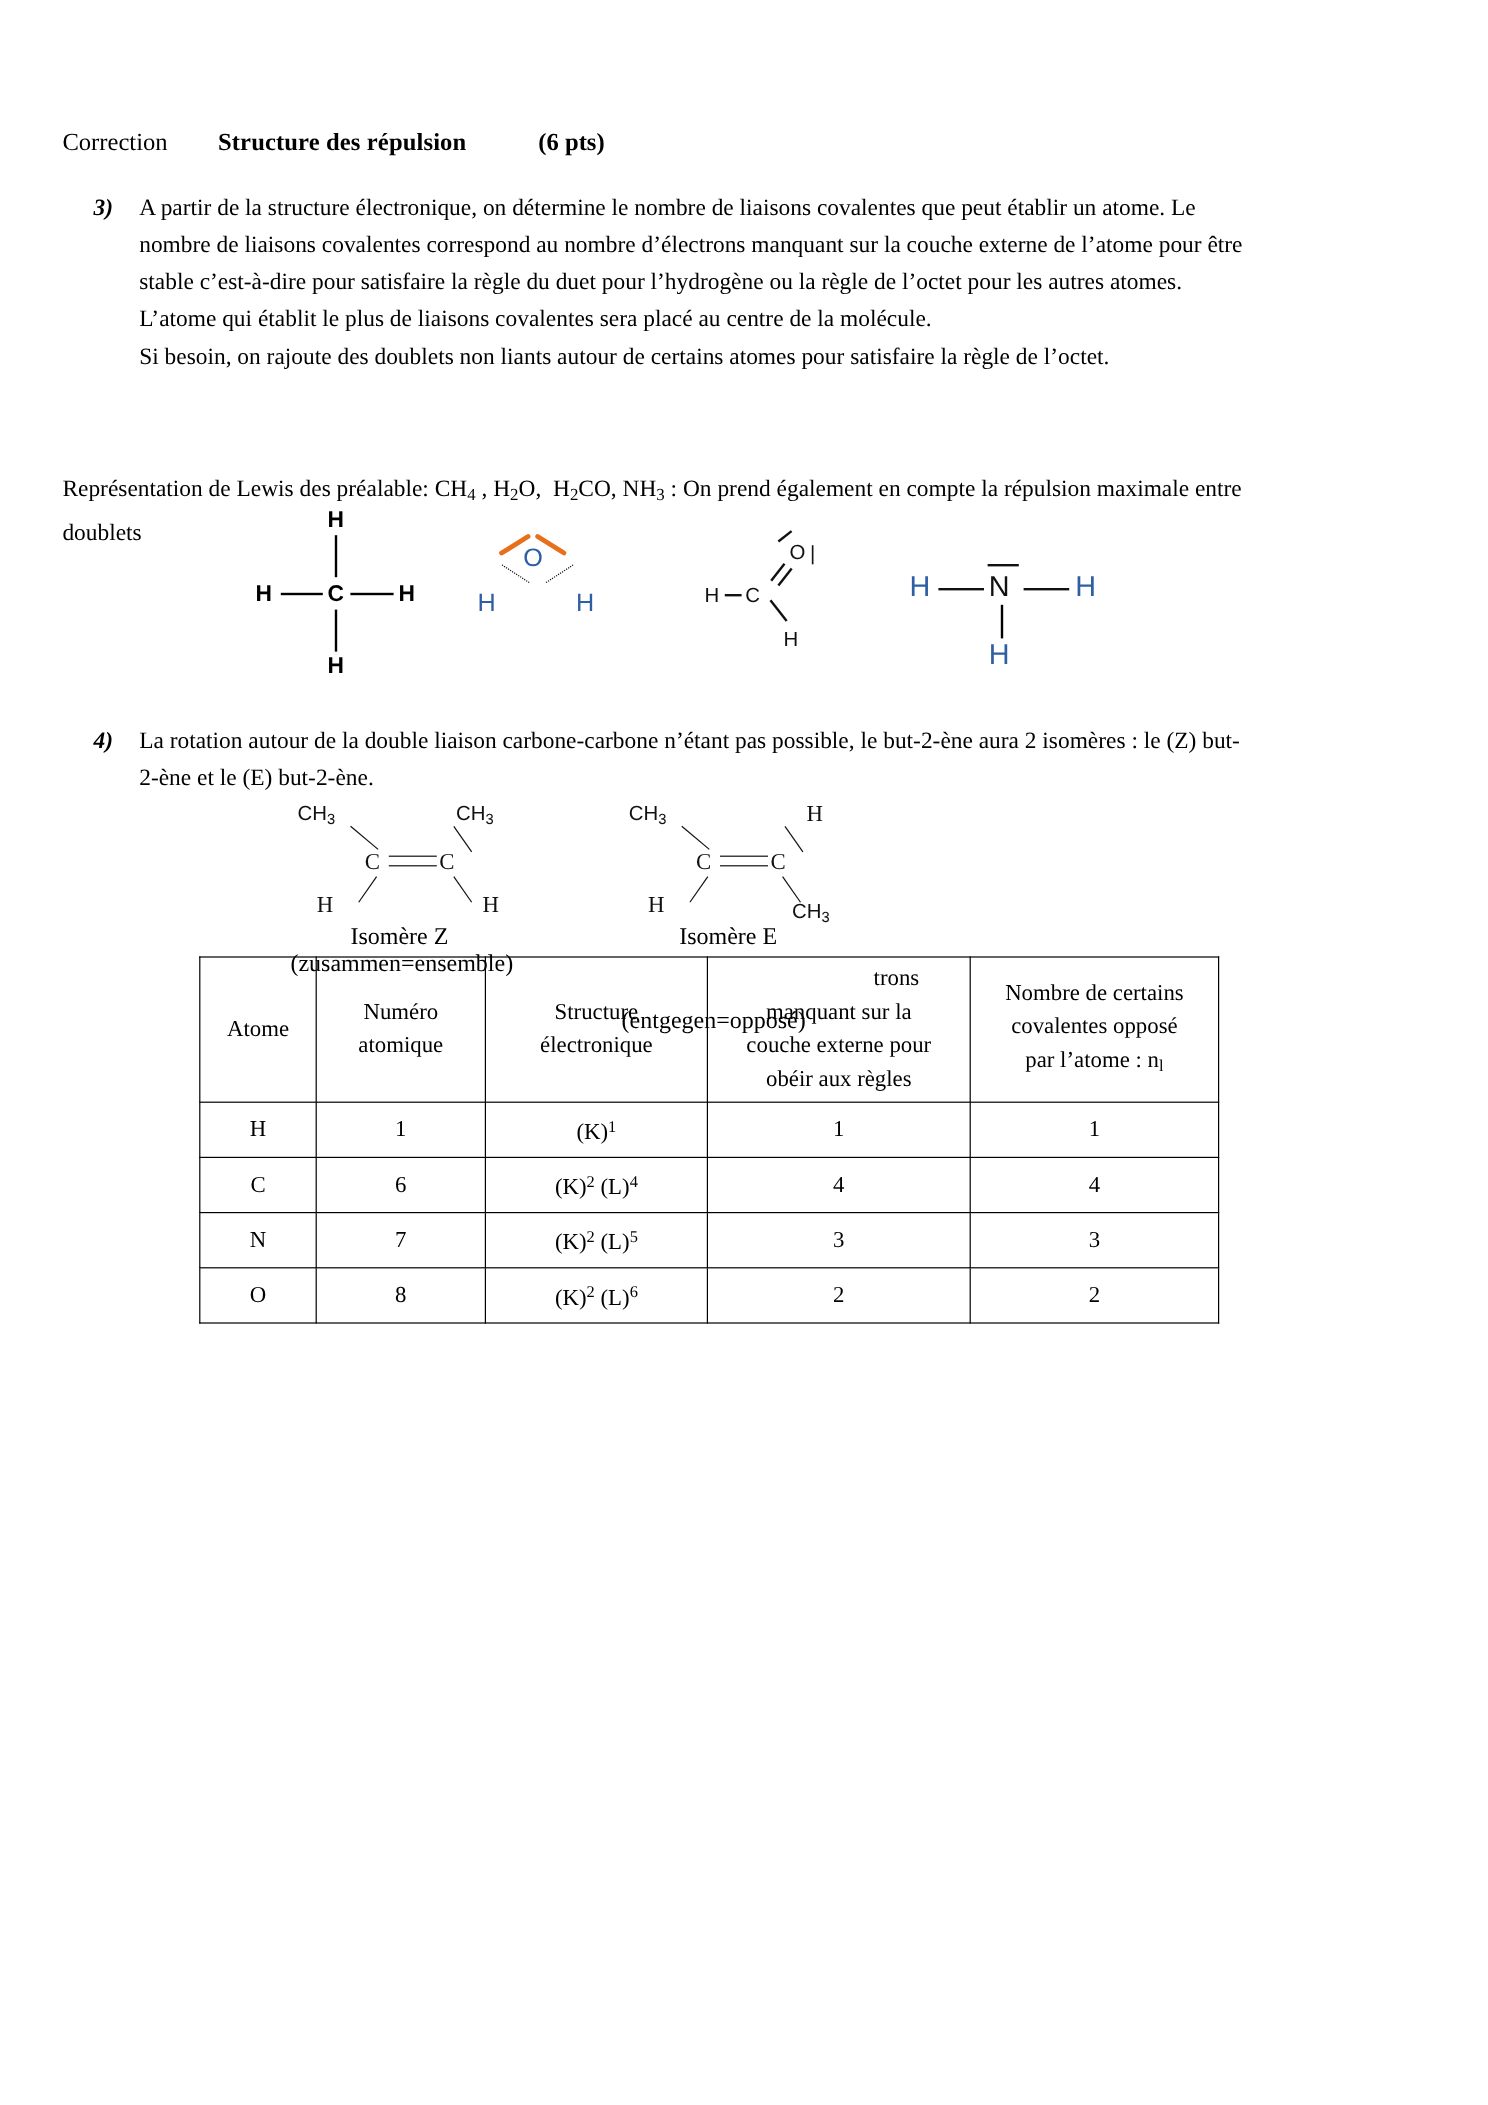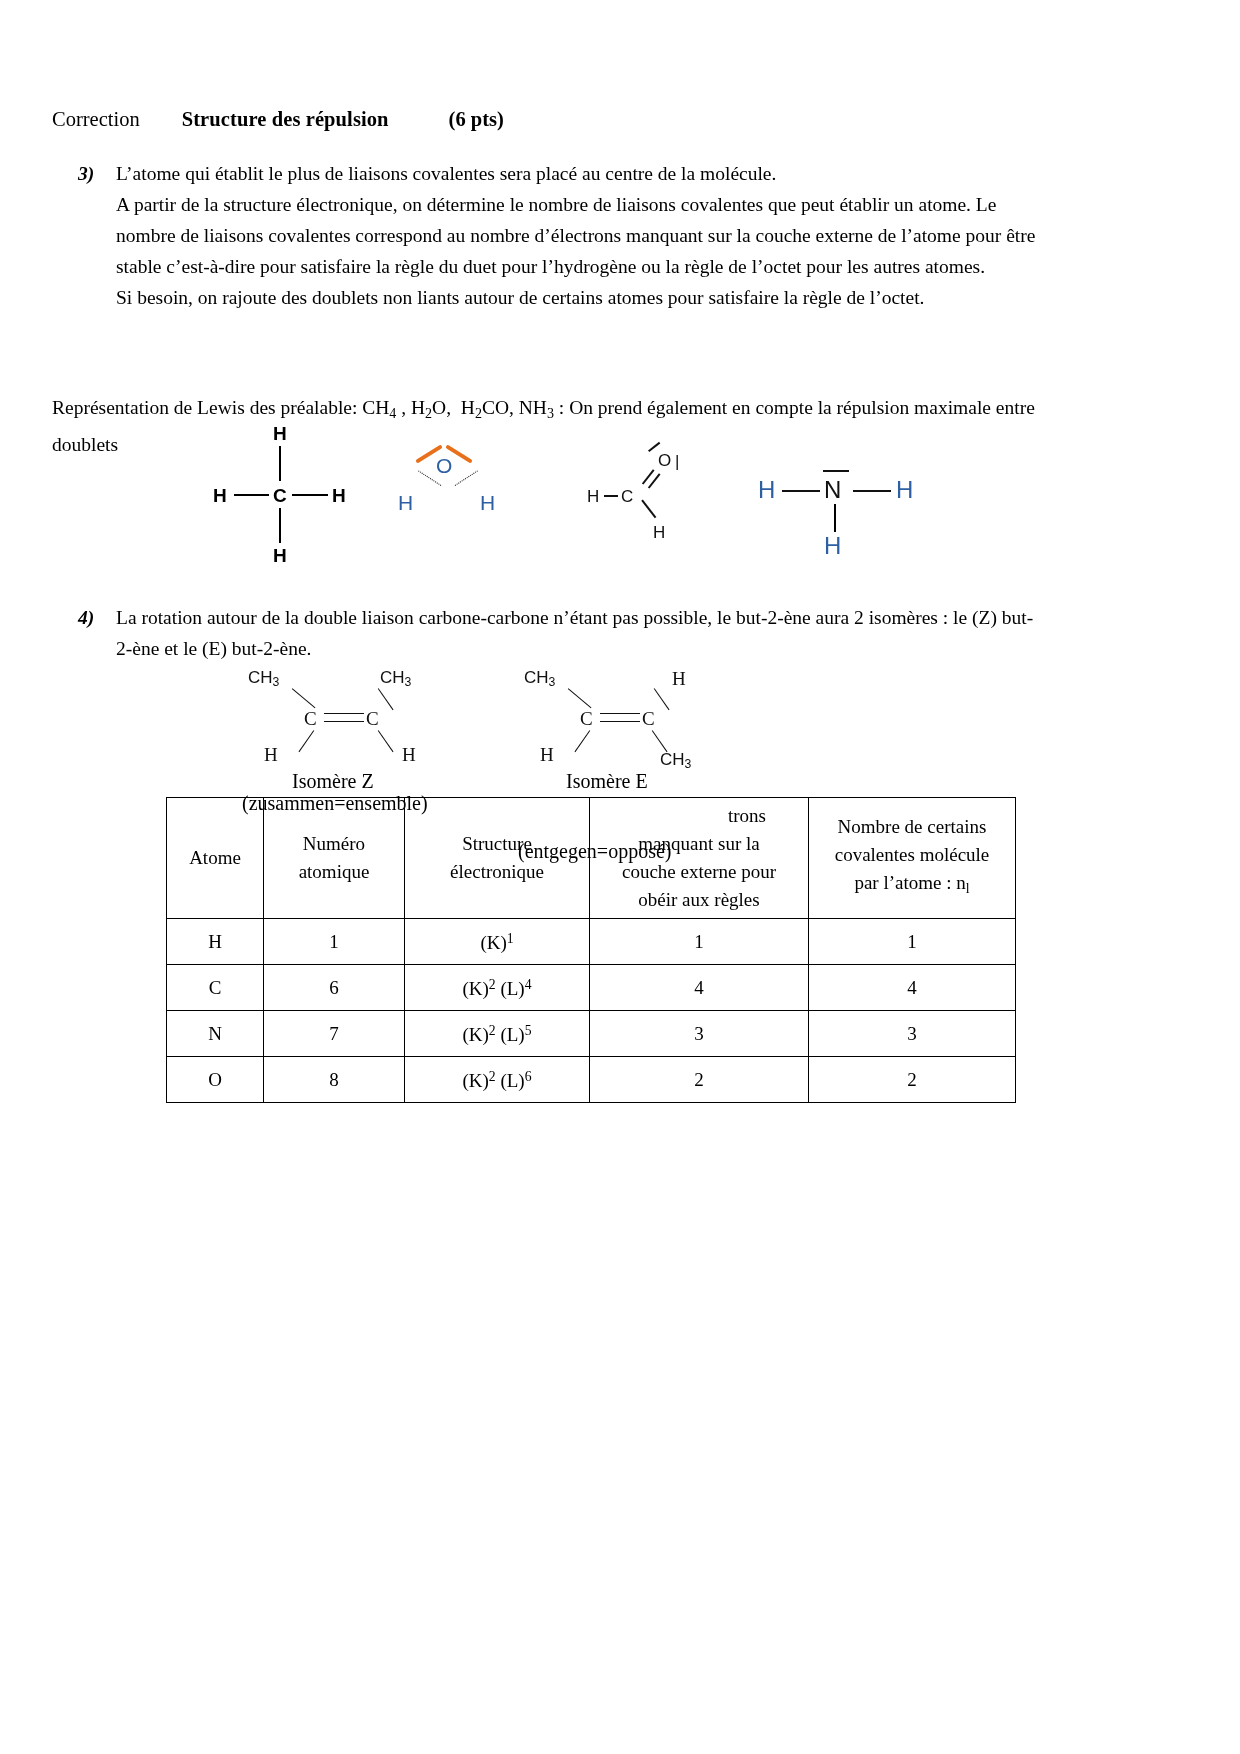--- a/index.html
+++ b/index.html
@@ -192,22 +192,22 @@
 
   <div class="header-row">
     <span class="header-correction">Correction</span>
     <span class="header-title">Structure des répulsion</span>
     <span class="header-points">(6 pts)</span>
   </div>
 
   <div class="item" id="item3">
     <span class="item-num">3)</span>
     <div class="item-body">
+      <p>A partir de la structure électronique, on détermine le nombre de liaisons covalentes que peut établir un atome. Le nombre de liaisons covalentes correspond au nombre d’électrons manquant sur la couche externe de l’atome pour être stable c’est-à-dire pour satisfaire la règle du duet pour l’hydrogène ou la règle de l’octet pour les autres atomes.</p>
       <p>L’atome qui établit le plus de liaisons covalentes sera placé au centre de la molécule.</p>
-      <p>A partir de la structure électronique, on détermine le nombre de liaisons covalentes que peut établir un atome. Le nombre de liaisons covalentes correspond au nombre d’électrons manquant sur la couche externe de l’atome pour être stable c’est-à-dire pour satisfaire la règle du duet pour l’hydrogène ou la règle de l’octet pour les autres atomes.</p>
       <p>Si besoin, on rajoute des doublets non liants autour de certains atomes pour satisfaire la règle de l’octet.</p>
     </div>
   </div>
 
   <div class="lewis-intro">
     <span>Représentation de Lewis des préalable: </span><span>CH<sub>4</sub></span><span> ,&nbsp;</span><span>H<sub>2</sub>O</span><span>,&nbsp;&nbsp;</span><span>H<sub>2</sub>CO</span><span>,&nbsp;</span><span>NH<sub>3</sub></span><span> : On prend également en compte la répulsion maximale entre doublets</span>
   </div>
 
   <div class="lewis-band">
 
@@ -317,21 +317,21 @@
           <span>électronique</span>
         </th>
         <th class="col-manq">
           <span style="display:inline-block; padding-left:96px;">trons</span><br>
           <span>manquant sur la</span><br>
           <span>couche externe pour</span><br>
           <span>obéir aux règles</span>
         </th>
         <th class="col-liais">
           <span>Nombre de certains</span><br>
-          <span>covalentes molécule</span><br>
+          <span>covalentes opposé</span><br>
           <span>par l’atome : n</span><sub>l</sub>
         </th>
       </tr>
     </thead>
     <tbody>
       <tr>
         <td>H</td>
         <td>1</td>
         <td>(K)<sup>1</sup></td>
         <td>1</td>

